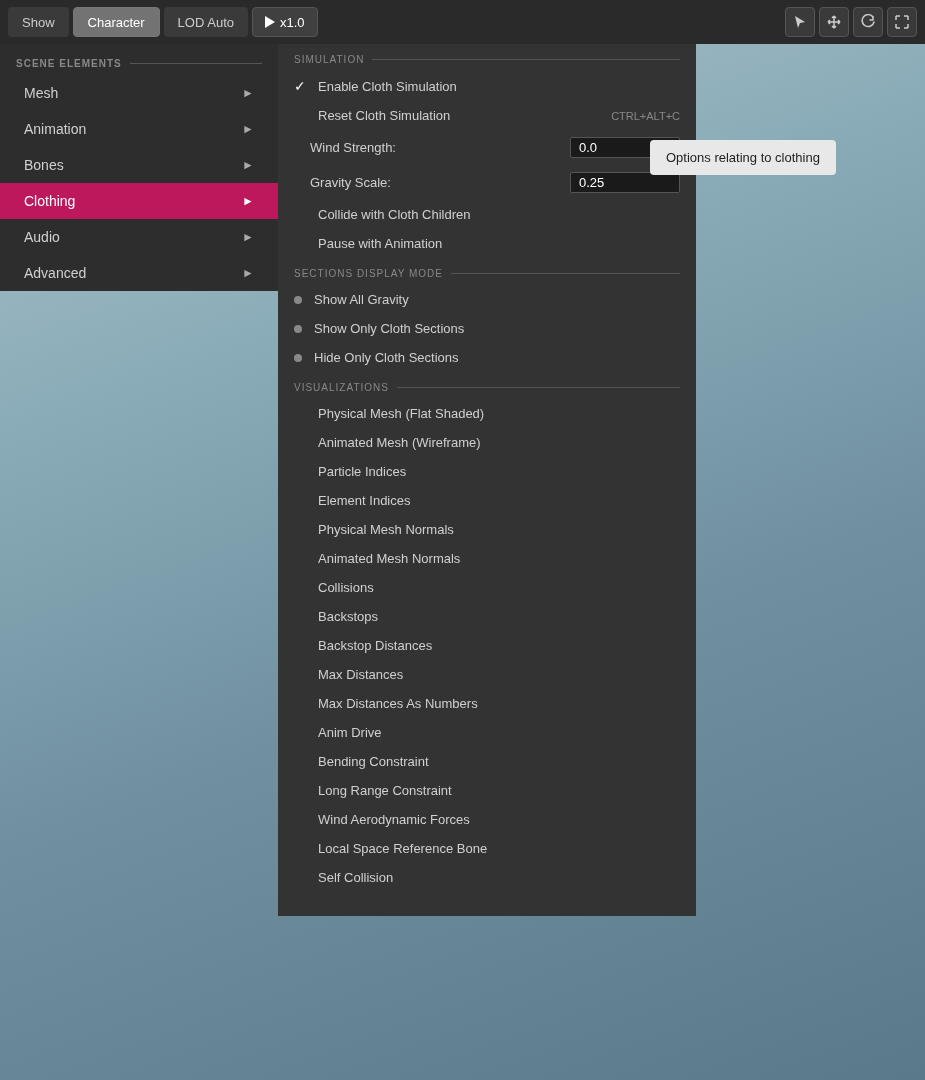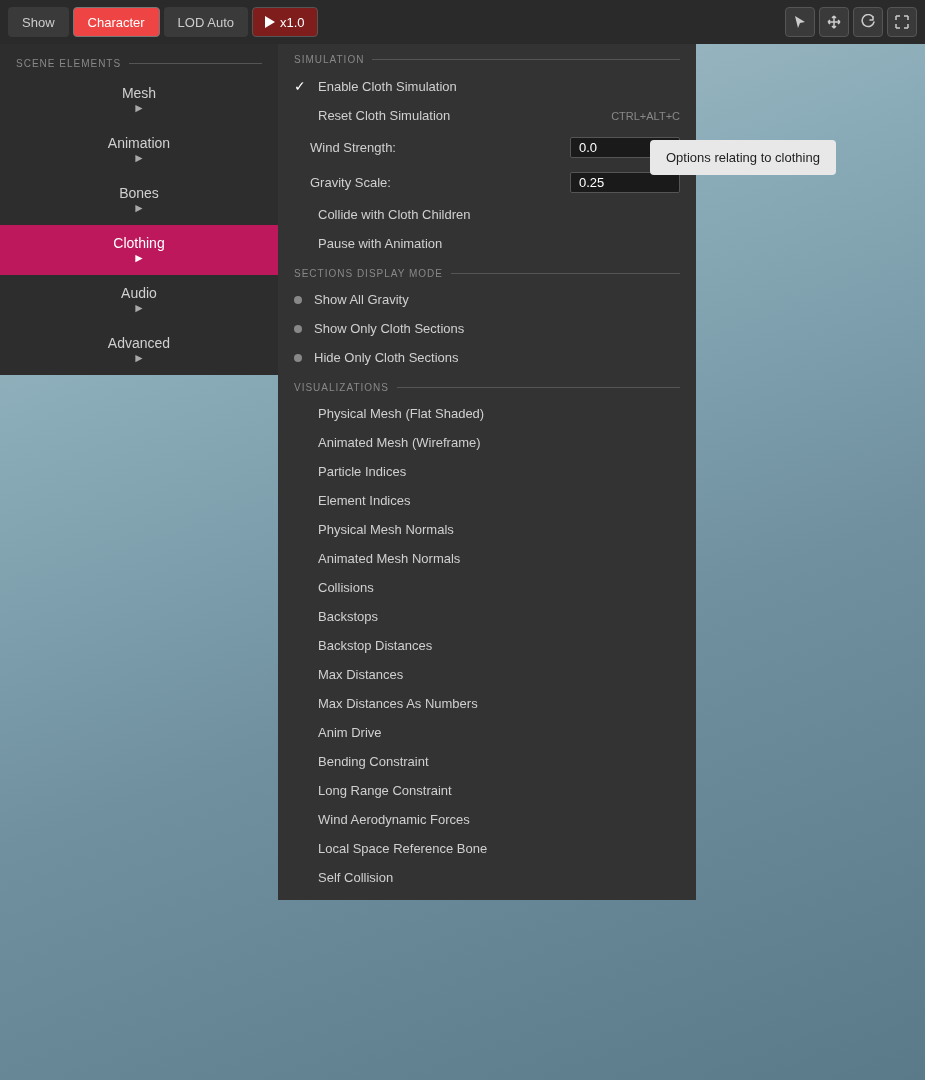--- a/index.html
+++ b/index.html
@@ -44,30 +44,30 @@
       font-size: 13px;
       font-weight: 500;
     }
 
     .toolbar-btn.inactive {
       background: #3a3a3a;
       color: #ccc;
     }
 
     .toolbar-btn.active {
-      background: #ef4444;
+      background: #737373;
       color: #fff;
       border: 1px solid #777;
     }
 
     .toolbar-play {
       display: flex;
       align-items: center;
       gap: 5px;
-      background: #7f1d1d;
+      background: #404040;
       border: 1px solid #555;
       border-radius: 4px;
       color: #fff;
       padding: 0 12px;
       height: 30px;
       cursor: pointer;
     }
 
     .play-icon {
       width: 0;
@@ -105,38 +105,38 @@
     }
 
     .scene-elements-label {
       padding: 6px 16px;
       font-size: 10px;
       color: #888;
       letter-spacing: 1px;
       display: flex;
       align-items: center;
       gap: 8px;
+      font-weight: bold;
     }
 
     .scene-elements-label::after {
       content: '';
       flex: 1;
       height: 1px;
       background: #555;
     }
 
     .menu-item {
       display: flex;
       align-items: center;
       justify-content: space-between;
       padding: 10px 24px;
       color: #d0d0d0;
       cursor: pointer;
       font-size: 14px;
-      flex-direction: column;
     }
 
     .menu-item.active {
       background: #be185d;
       color: #fff;
     }
 
     .menu-item .chevron {
       color: #aaa;
       font-size: 12px;
@@ -147,21 +147,21 @@
     }
 
     
     .dropdown-panel {
       position: absolute;
       top: 44px;
       left: 278px;
       width: 418px;
       background: #333;
       z-index: 200;
-      padding-bottom: 8px;
+      padding-bottom: 24px;
     }
 
     .section-header {
       padding: 10px 16px 6px;
       font-size: 10px;
       color: #888;
       letter-spacing: 1px;
       display: flex;
       align-items: center;
       gap: 8px;

